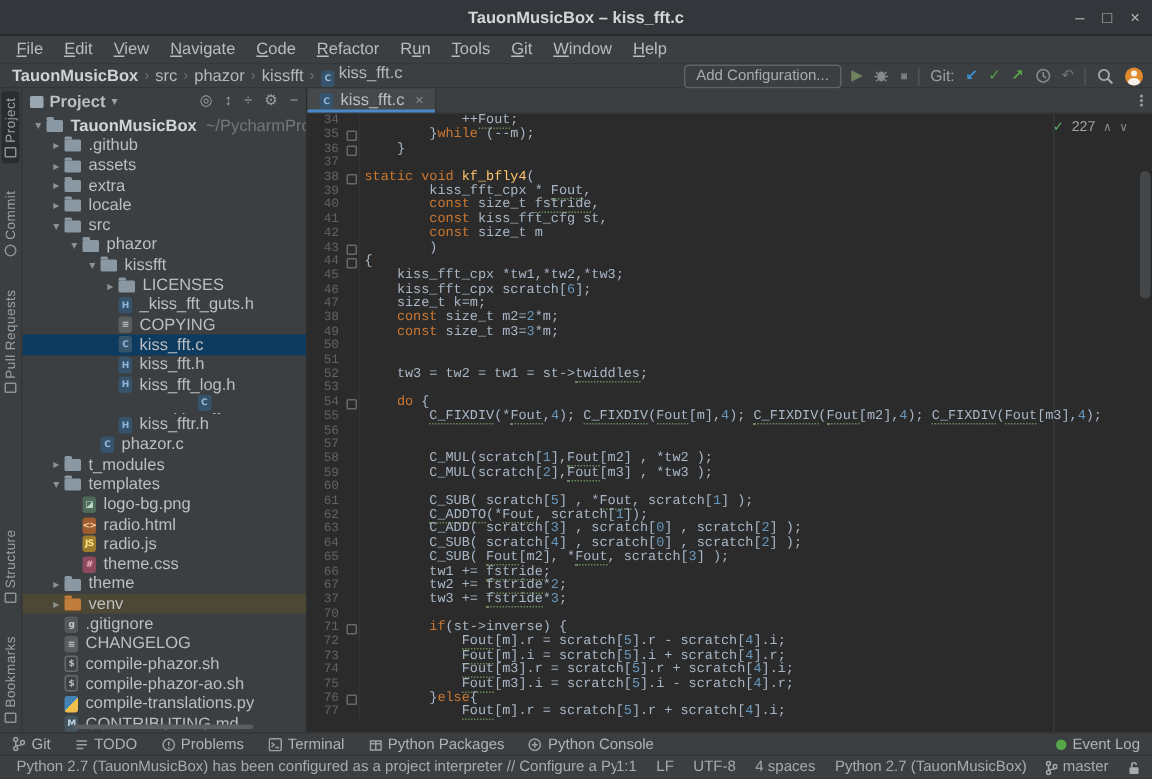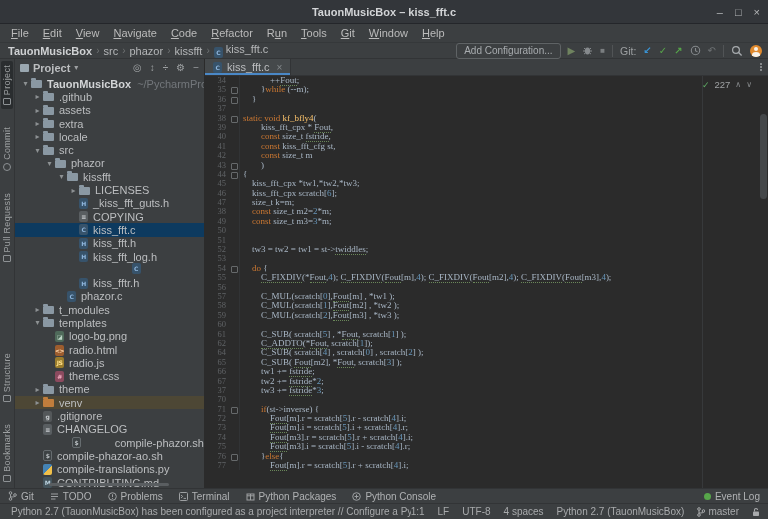--- a/index.html
+++ b/index.html
@@ -84,21 +84,21 @@
   
   .editor-area{flex:1 1 auto;display:flex;flex-direction:column;min-width:0}
   .tabbar{height:17px;background:#3c3f41;border-bottom:1px solid #323436;display:flex;align-items:stretch;flex:0 0 auto;position:relative}
   .tab{display:flex;align-items:center;gap:5px;padding:0 8px;background:#45494b;border-right:1px solid #323436;position:relative;font-size:11px;color:#bcbec0}
   .tab::after{content:"";position:absolute;left:0;right:0;bottom:0;height:2px;background:#4a88c7}
   .tab .close{color:#84898c;font-size:10px;margin-left:2px}
   .kebab{margin-left:auto;align-self:center;margin-right:6px;display:flex;flex-direction:column;gap:1px}
   .kebab i{width:2px;height:2px;border-radius:50%;background:#9da0a2}
   .editor{flex:1 1 auto;background:#2b2b2b;position:relative;overflow:hidden}
   .code{position:absolute;inset:0;overflow:hidden}
-  .crow{display:flex;height:9.4px;line-height:9.4px;font-family:Liberation Serif, serif;font-size:9px;white-space:pre}
+  .crow{display:flex;height:9.4px;line-height:9.4px;font-family:Liberation Mono, monospace;font-size:9px;white-space:pre}
   .lnum{width:24px;text-align:right;color:#606366;font-size:8.5px;flex:0 0 auto;padding-right:3px}
   .lfold{width:11px;flex:0 0 auto;position:relative;border-right:1px solid #313335}
   .lfold.has::before{content:"";position:absolute;left:2px;top:2px;width:5px;height:5px;border:1px solid #66696b;border-radius:1px}
   .ltext{padding-left:3px}
   .tk-p{color:#a9b7c6}
   .tk-k{color:#cc7832}
   .tk-n{color:#6897bb}
   .tk-f{color:#ffc66d}
   .tk-u{color:#a9b7c6;border-bottom:1px dotted #6a8759}
   .margin-guide{position:absolute;top:0;bottom:0;left:497px;width:1px;background:#37393b}
@@ -368,21 +368,21 @@
           <div class="trow" style="padding-left: 17px;">
             <span class="chev"></span>
             <span class="fic fic-git">g</span>
             <span class="lbl">.gitignore</span>
           </div>
           <div class="trow" style="padding-left: 17px;">
             <span class="chev"></span>
             <span class="fic fic-txt">≡</span>
             <span class="lbl">CHANGELOG</span>
           </div>
-          <div class="trow" style="padding-left: 17px; justify-content: space-between;">
+          <div class="trow" style="padding-left: 17px;">
             <span class="chev"></span>
             <span class="fic fic-sh">$</span>
             <span class="lbl">compile-phazor.sh</span>
           </div>
           <div class="trow" style="padding-left: 17px;">
             <span class="chev"></span>
             <span class="fic fic-sh">$</span>
             <span class="lbl">compile-phazor-ao.sh</span>
           </div>
           <div class="trow" style="padding-left: 17px;">
@@ -431,26 +431,27 @@
             <div class="crow"><span class="lnum">47</span><span class="lfold"></span><span class="ltext"><span class="tk-p">    size_t k=m;</span></span></div>
             <div class="crow"><span class="lnum">38</span><span class="lfold"></span><span class="ltext"><span class="tk-p">    </span><span class="tk-k">const</span><span class="tk-p"> size_t m2=</span><span class="tk-n">2</span><span class="tk-p">*m;</span></span></div>
             <div class="crow"><span class="lnum">49</span><span class="lfold"></span><span class="ltext"><span class="tk-p">    </span><span class="tk-k">const</span><span class="tk-p"> size_t m3=</span><span class="tk-n">3</span><span class="tk-p">*m;</span></span></div>
             <div class="crow"><span class="lnum">50</span><span class="lfold"></span><span class="ltext"></span></div>
             <div class="crow"><span class="lnum">51</span><span class="lfold"></span><span class="ltext"></span></div>
             <div class="crow"><span class="lnum">52</span><span class="lfold"></span><span class="ltext"><span class="tk-p">    tw3 = tw2 = tw1 = st-&gt;</span><span class="tk-u">twiddles</span><span class="tk-p">;</span></span></div>
             <div class="crow"><span class="lnum">53</span><span class="lfold"></span><span class="ltext"></span></div>
             <div class="crow"><span class="lnum">54</span><span class="lfold has"></span><span class="ltext"><span class="tk-p">    </span><span class="tk-k">do</span><span class="tk-p"> {</span></span></div>
             <div class="crow"><span class="lnum">55</span><span class="lfold"></span><span class="ltext"><span class="tk-p">        </span><span class="tk-u">C_FIXDIV</span><span class="tk-p">(*</span><span class="tk-u">Fout</span><span class="tk-p">,</span><span class="tk-n">4</span><span class="tk-p">); </span><span class="tk-u">C_FIXDIV</span><span class="tk-p">(</span><span class="tk-u">Fout</span><span class="tk-p">[m],</span><span class="tk-n">4</span><span class="tk-p">); </span><span class="tk-u">C_FIXDIV</span><span class="tk-p">(</span><span class="tk-u">Fout</span><span class="tk-p">[m2],</span><span class="tk-n">4</span><span class="tk-p">); </span><span class="tk-u">C_FIXDIV</span><span class="tk-p">(</span><span class="tk-u">Fout</span><span class="tk-p">[m3],</span><span class="tk-n">4</span><span class="tk-p">);</span></span></div>
             <div class="crow"><span class="lnum">56</span><span class="lfold"></span><span class="ltext"></span></div>
-            <div class="crow"><span class="lnum">57</span><span class="lfold"></span><span class="ltext"><span class="tk-p">        C_MUL(scratch[</span><span class="tk-n">0</span><span class="tk-p">],</span><span class="tk-u">Fout</span><span class="tk-p">[m] , *tw1 );</span></span></div>
+            <div class="crow"><span class="lnum">57</span><span class="lfold"></span></div>
             <div class="crow"><span class="lnum">58</span><span class="lfold"></span><span class="ltext"><span class="tk-p">        C_MUL(scratch[</span><span class="tk-n">1</span><span class="tk-p">],</span><span class="tk-u">Fout</span><span class="tk-p">[m2] , *tw2 );</span></span></div>
             <div class="crow"><span class="lnum">59</span><span class="lfold"></span><span class="ltext"><span class="tk-p">        C_MUL(scratch[</span><span class="tk-n">2</span><span class="tk-p">],</span><span class="tk-u">Fout</span><span class="tk-p">[m3] , *tw3 );</span></span></div>
             <div class="crow"><span class="lnum">60</span><span class="lfold"></span><span class="ltext"></span></div>
             <div class="crow"><span class="lnum">61</span><span class="lfold"></span><span class="ltext"><span class="tk-p">        C_SUB( scratch[</span><span class="tk-n">5</span><span class="tk-p">] , *</span><span class="tk-u">Fout</span><span class="tk-p">, scratch[</span><span class="tk-n">1</span><span class="tk-p">] );</span></span></div>
             <div class="crow"><span class="lnum">62</span><span class="lfold"></span><span class="ltext"><span class="tk-p">        </span><span class="tk-u">C_ADDTO</span><span class="tk-p">(*</span><span class="tk-u">Fout</span><span class="tk-p">, scratch[</span><span class="tk-n">1</span><span class="tk-p">]);</span></span></div>
+            <div class="crow"><span class="lnum">63</span><span class="lfold"></span><span class="ltext"><span class="tk-p">        C_ADD( scratch[</span><span class="tk-n">3</span><span class="tk-p">] , scratch[</span><span class="tk-n">0</span><span class="tk-p">] , scratch[</span><span class="tk-n">2</span><span class="tk-p">] );</span></span></div>
             <div class="crow"><span class="lnum">64</span><span class="lfold"></span><span class="ltext"><span class="tk-p">        C_SUB( scratch[</span><span class="tk-n">4</span><span class="tk-p">] , scratch[</span><span class="tk-n">0</span><span class="tk-p">] , scratch[</span><span class="tk-n">2</span><span class="tk-p">] );</span></span></div>
             <div class="crow"><span class="lnum">65</span><span class="lfold"></span><span class="ltext"><span class="tk-p">        C_SUB( </span><span class="tk-u">Fout</span><span class="tk-p">[m2], *</span><span class="tk-u">Fout</span><span class="tk-p">, scratch[</span><span class="tk-n">3</span><span class="tk-p">] );</span></span></div>
             <div class="crow"><span class="lnum">66</span><span class="lfold"></span><span class="ltext"><span class="tk-p">        tw1 += </span><span class="tk-u">fstride</span><span class="tk-p">;</span></span></div>
             <div class="crow"><span class="lnum">67</span><span class="lfold"></span><span class="ltext"><span class="tk-p">        tw2 += </span><span class="tk-u">fstride</span><span class="tk-p">*</span><span class="tk-n">2</span><span class="tk-p">;</span></span></div>
             <div class="crow"><span class="lnum">37</span><span class="lfold"></span><span class="ltext"><span class="tk-p">        tw3 += </span><span class="tk-u">fstride</span><span class="tk-p">*</span><span class="tk-n">3</span><span class="tk-p">;</span></span></div>
             <div class="crow"><span class="lnum">70</span><span class="lfold"></span><span class="ltext"></span></div>
             <div class="crow"><span class="lnum">71</span><span class="lfold has"></span><span class="ltext"><span class="tk-p">        </span><span class="tk-k">if</span><span class="tk-p">(st-&gt;inverse) {</span></span></div>
             <div class="crow"><span class="lnum">72</span><span class="lfold"></span><span class="ltext"><span class="tk-p">            </span><span class="tk-u">Fout</span><span class="tk-p">[m].r = scratch[</span><span class="tk-n">5</span><span class="tk-p">].r - scratch[</span><span class="tk-n">4</span><span class="tk-p">].i;</span></span></div>
             <div class="crow"><span class="lnum">73</span><span class="lfold"></span><span class="ltext"><span class="tk-p">            </span><span class="tk-u">Fout</span><span class="tk-p">[m].i = scratch[</span><span class="tk-n">5</span><span class="tk-p">].i + scratch[</span><span class="tk-n">4</span><span class="tk-p">].r;</span></span></div>
             <div class="crow"><span class="lnum">74</span><span class="lfold"></span><span class="ltext"><span class="tk-p">            </span><span class="tk-u">Fout</span><span class="tk-p">[m3].r = scratch[</span><span class="tk-n">5</span><span class="tk-p">].r + scratch[</span><span class="tk-n">4</span><span class="tk-p">].i;</span></span></div>

